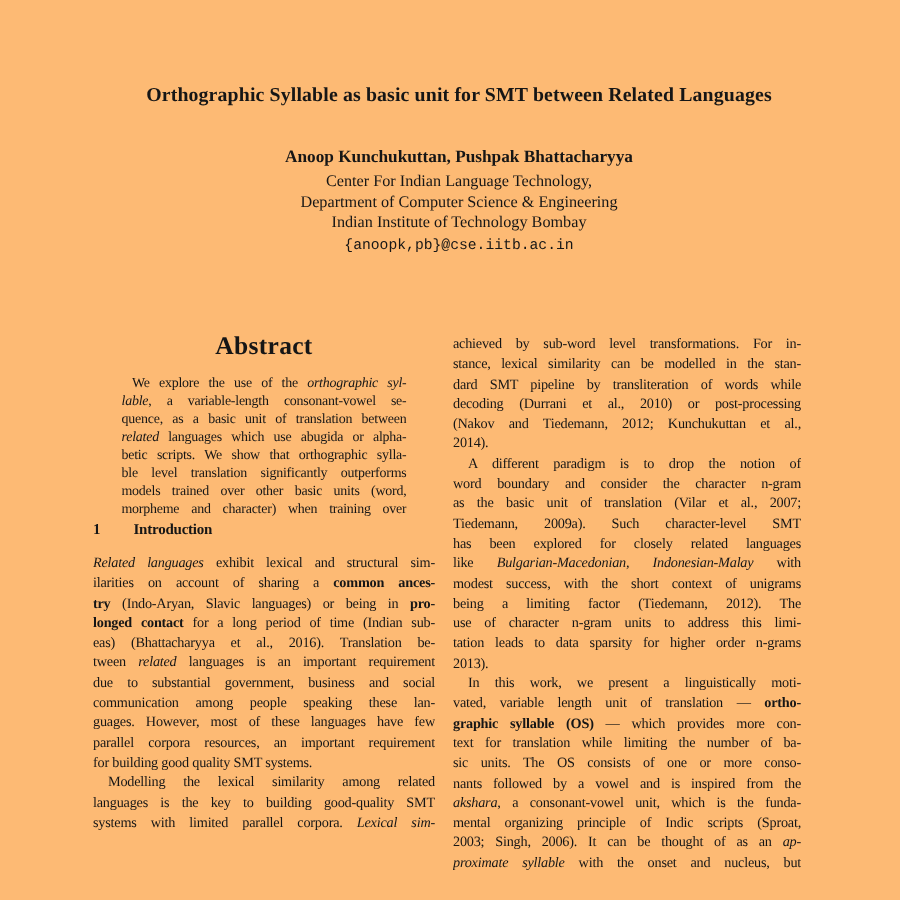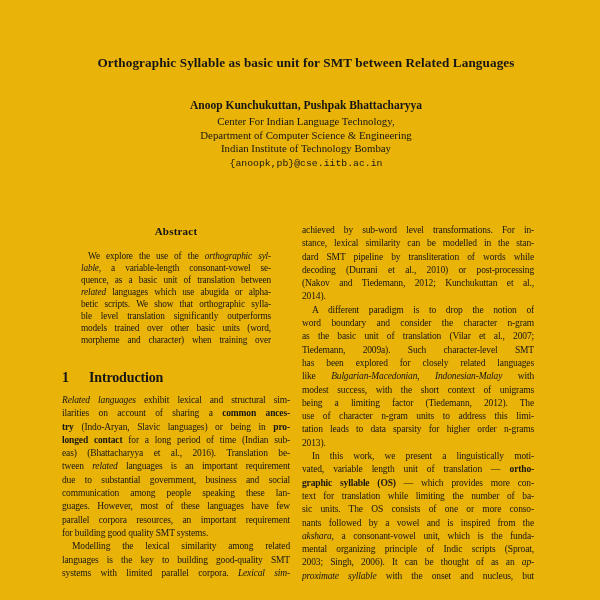--- a/index.html
+++ b/index.html
@@ -1,39 +1,39 @@
 <!DOCTYPE html>
 <html><head>
 <meta charset="utf-8">
 <style>
   html,body { margin:0; padding:0; background:#fff; }
   .page {
-    position:relative; width:600px; height:600px; background:#eab308;
+    position:relative; width:600px; height:600px; background:#fdba74;
     overflow:hidden; font-family:"Liberation Serif", serif; color:#161616;
   }
   .header {
     position:absolute; left:0; top:54px; width:600px;
     text-align:center; transform:translateX(6px);
   }
   .title { font-size:13.2px; font-weight:bold; line-height:18px; letter-spacing:0.1px; }
   .authors { margin-top:26px; font-size:11.5px; font-weight:bold; line-height:14px; }
   .affils { margin-top:3px; }
   .affil { font-size:10.8px; line-height:13.5px; }
   .email {
     margin-top:1px; font-family:"Liberation Mono", monospace;
     font-size:9.8px; line-height:13.5px;
   }
   .col { position:absolute; top:224px; font-size:9.5px; letter-spacing:-0.15px; }
   .col-left  { left:62px;  width:228px; }
   .col-right { left:302px; width:232px; }
-  .abstract-heading { text-align:center; font-weight:bold; font-size:11px; line-height:14px; letter-spacing:0.2px; }
+  .abstract-heading { text-align:center; font-weight:bold; font-size:17px; line-height:14px; letter-spacing:0.2px; }
   .abstract-body { width:190px; margin:12px auto 0; font-size:9.3px; }
   .abstract-body .line { height:12px; line-height:12px; }
   .abstract-body .para.indent .line:first-child { text-indent:7px; }
-  .section-heading { margin-top:24px; font-weight:bold; font-size:14px; line-height:15px; }
+  .section-heading { font-weight:bold; font-size:10px; line-height:15px; }
   .section-number { display:inline-block; min-width:27px; }
   .intro-body { margin-top:9px; }
   .line {
     height:13.3px; line-height:13.3px; overflow:hidden;
     text-align:justify; text-align-last:justify;
   }
   .line.end { text-align-last:left; }
   .para.indent .line:first-child { text-indent:10px; }
 </style>
 </head>

